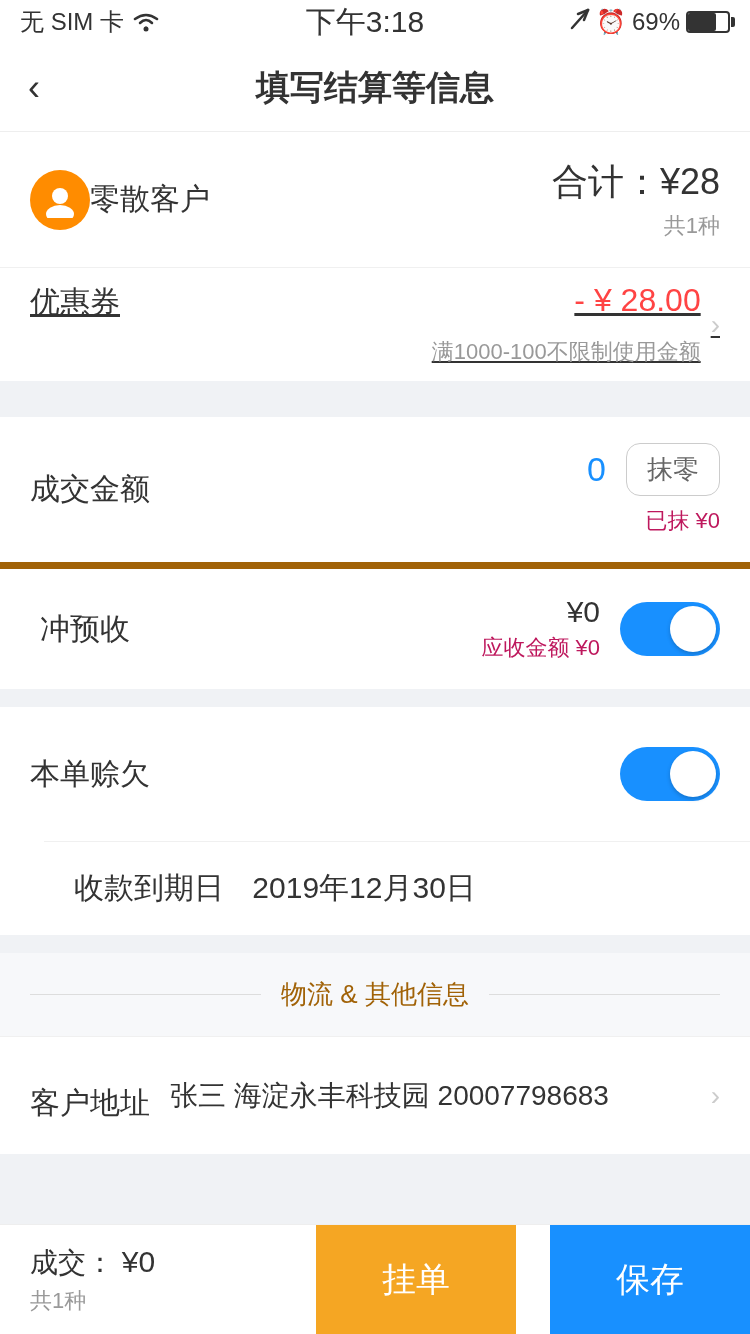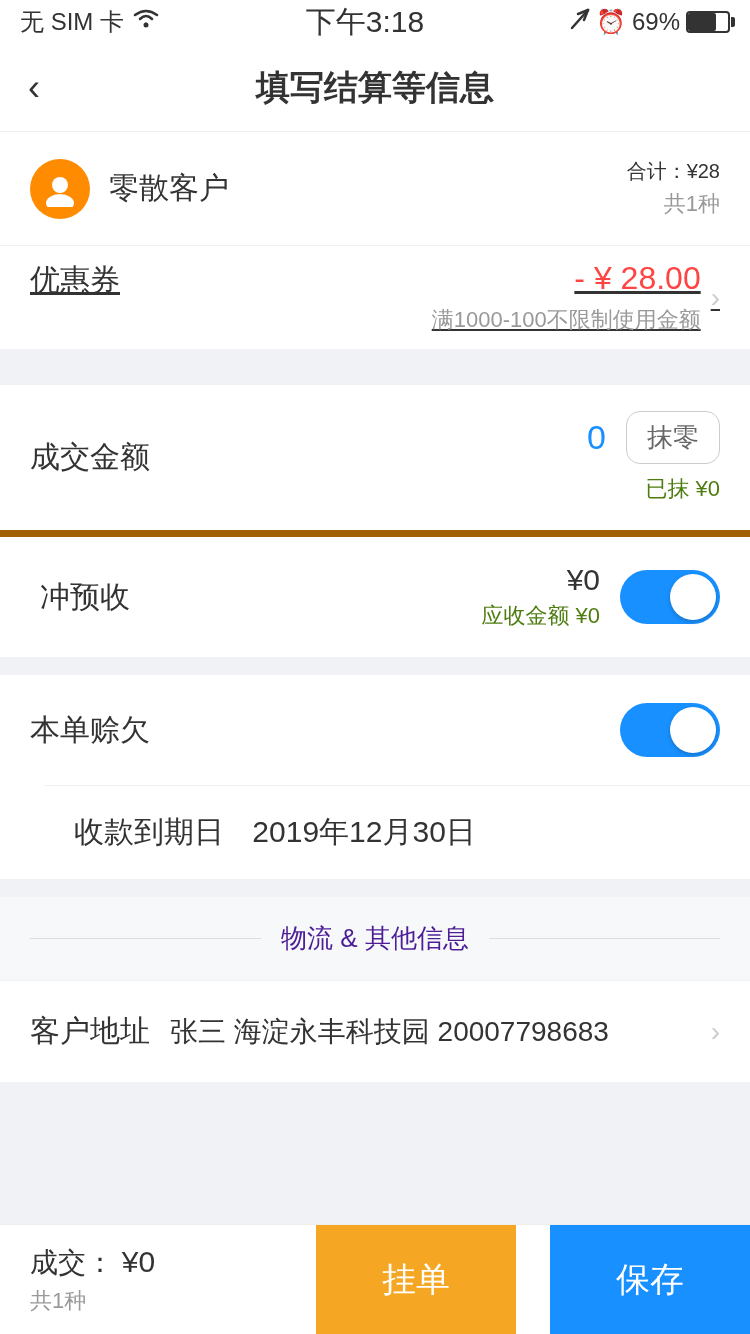--- a/index.html
+++ b/index.html
@@ -19,21 +19,21 @@
       width: 100%;
       height: 44px;
       background: #fff;
       display: flex;
       align-items: center;
       justify-content: space-between;
       padding: 0 20px;
       font-size: 24px;
       color: #333;
     }
-    .status-left { display: flex; align-items: flex-start; gap: 8px; }
+    .status-left { display: flex; align-items: flex-end; gap: 8px; }
     .status-center { font-size: 30px; font-weight: 500; }
     .status-right { display: flex; align-items: center; gap: 6px; font-size: 24px; }
     .battery-icon {
       width: 44px; height: 22px; border: 2px solid #333; border-radius: 4px;
       position: relative; display: inline-block;
     }
     .battery-icon::after {
       content: '';
       position: absolute; right: -7px; top: 50%; transform: translateY(-50%);
       width: 4px; height: 10px; background: #333; border-radius: 0 2px 2px 0;
@@ -81,46 +81,46 @@
     .customer-row {
       background: #fff;
       padding: 26px 30px;
       display: flex;
       align-items: center;
       justify-content: space-between;
     }
     .customer-left {
       display: flex;
       align-items: center;
-      gap: 19px;
+      gap: 0;
     }
     .customer-avatar {
       width: 60px; height: 60px; border-radius: 50%;
       background: #ff8c00;
       display: flex; align-items: center; justify-content: center;
       color: #fff; font-size: 28px;
     }
     .customer-name { font-size: 30px; color: #333; }
     .customer-right { text-align: right; }
-    .customer-total { font-size: 20px; color: #333; }
+    .customer-total { font-size: 36px; color: #333; }
     .customer-count { font-size: 22px; color: #999; margin-top: 4px; }
 
     
     .coupon-row {
       background: #fff;
       padding: 14px 30px;
       display: flex;
       align-items: flex-start;
       justify-content: space-between;
       border-top: 1px solid #f0f0f0;
       text-decoration: underline;
     }
     .coupon-label { font-size: 30px; color: #333; }
     .coupon-discount { font-size: 32px; color: #ff4444; font-weight: 500; }
-    .coupon-desc { font-size: 22px; color: #999; margin-top: 8px; text-align: right; }
+    .coupon-desc { font-size: 22px; color: #999; margin-top: 18px; text-align: right; }
     .coupon-chevron { color: #ccc; font-size: 28px; }
 
     
     .gray-section {
       background: #f0f2f5;
       height: 18px;
     }
 
     
     .form-section {
@@ -139,21 +139,21 @@
     .form-value-blue { font-size: 34px; color: #1890ff; }
     .round-zero-btn {
       border: 1px solid #ccc;
       border-radius: 14px;
       padding: 8px 20px;
       font-size: 26px;
       color: #666;
       background: #fff;
       cursor: pointer;
     }
-    .form-sub { font-size: 22px; color: #4d7c0f; margin-top: 4px; }
+    .form-sub { font-size: 22px; color: #be185d; margin-top: 4px; }
     .yen-value { font-size: 30px; color: #333; }
 
     
     .toggle-wrap {
       position: relative;
       width: 100px;
       height: 54px;
     }
     .toggle-track {
       width: 100px;
@@ -170,21 +170,21 @@
       border-radius: 50%;
       top: 4px;
       right: 4px;
       box-shadow: 0 2px 4px rgba(0,0,0,0.2);
       transition: right 0.2s;
     }
 
     
     .debt-row {
       background: #fff;
-      padding: 28px 30px;
+      padding: 40px 30px;
       display: flex;
       align-items: center;
       justify-content: space-between;
     }
     .debt-label { font-size: 30px; color: #333; }
 
     
     .due-date-row {
       background: #fff;
       padding: 26px 30px;
@@ -194,21 +194,21 @@
       margin-left: 44px;
     }
     .due-date-label { display: inline; }
     .due-date-value { display: inline; margin-left: 20px; }
 
     
     .logistics-divider {
       background: #f7f8fa;
       padding: 24px 30px;
       text-align: center;
-      color: #4c1d95;
+      color: #a16207;
       font-size: 26px;
       position: relative;
       display: flex;
       align-items: center;
       justify-content: center;
       gap: 20px;
     }
     .logistics-divider::before,
     .logistics-divider::after {
       content: '';
@@ -219,21 +219,21 @@
 
     
     .address-row {
       background: #fff;
       padding: 30px 30px;
       display: flex;
       align-items: center;
       justify-content: space-between;
       border-top: 1px solid #f0f0f0;
     }
-    .address-label { font-size: 30px; color: #333; min-width: 110px; }
+    .address-label { font-size: 30px; color: #333; min-width: 110px; margin-top: 16px; }
     .address-value { font-size: 28px; color: #333; flex: 1; margin-left: 20px; }
     .address-chevron { color: #ccc; font-size: 28px; }
 
     
     .bottom-bar {
       position: fixed;
       bottom: 0;
       width: 750px;
       height: 110px;
       background: #fff;

